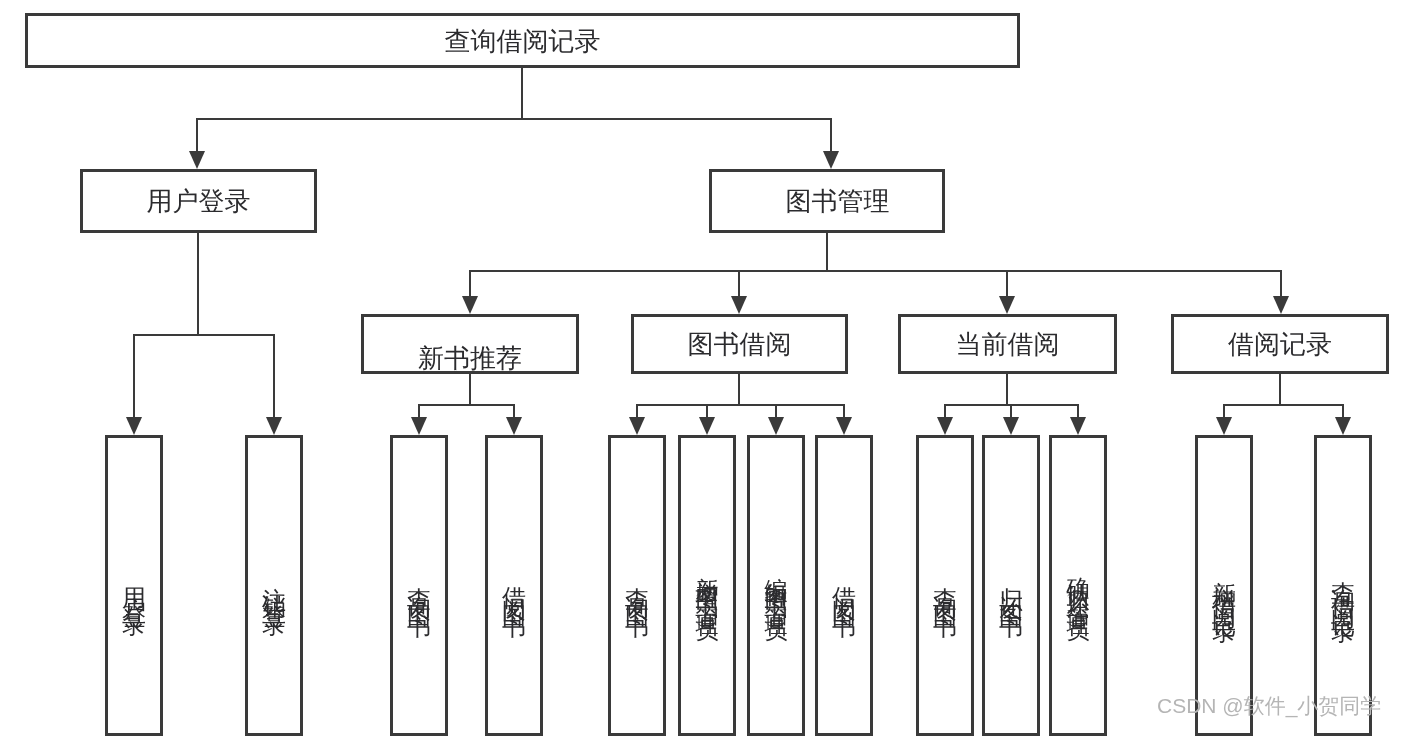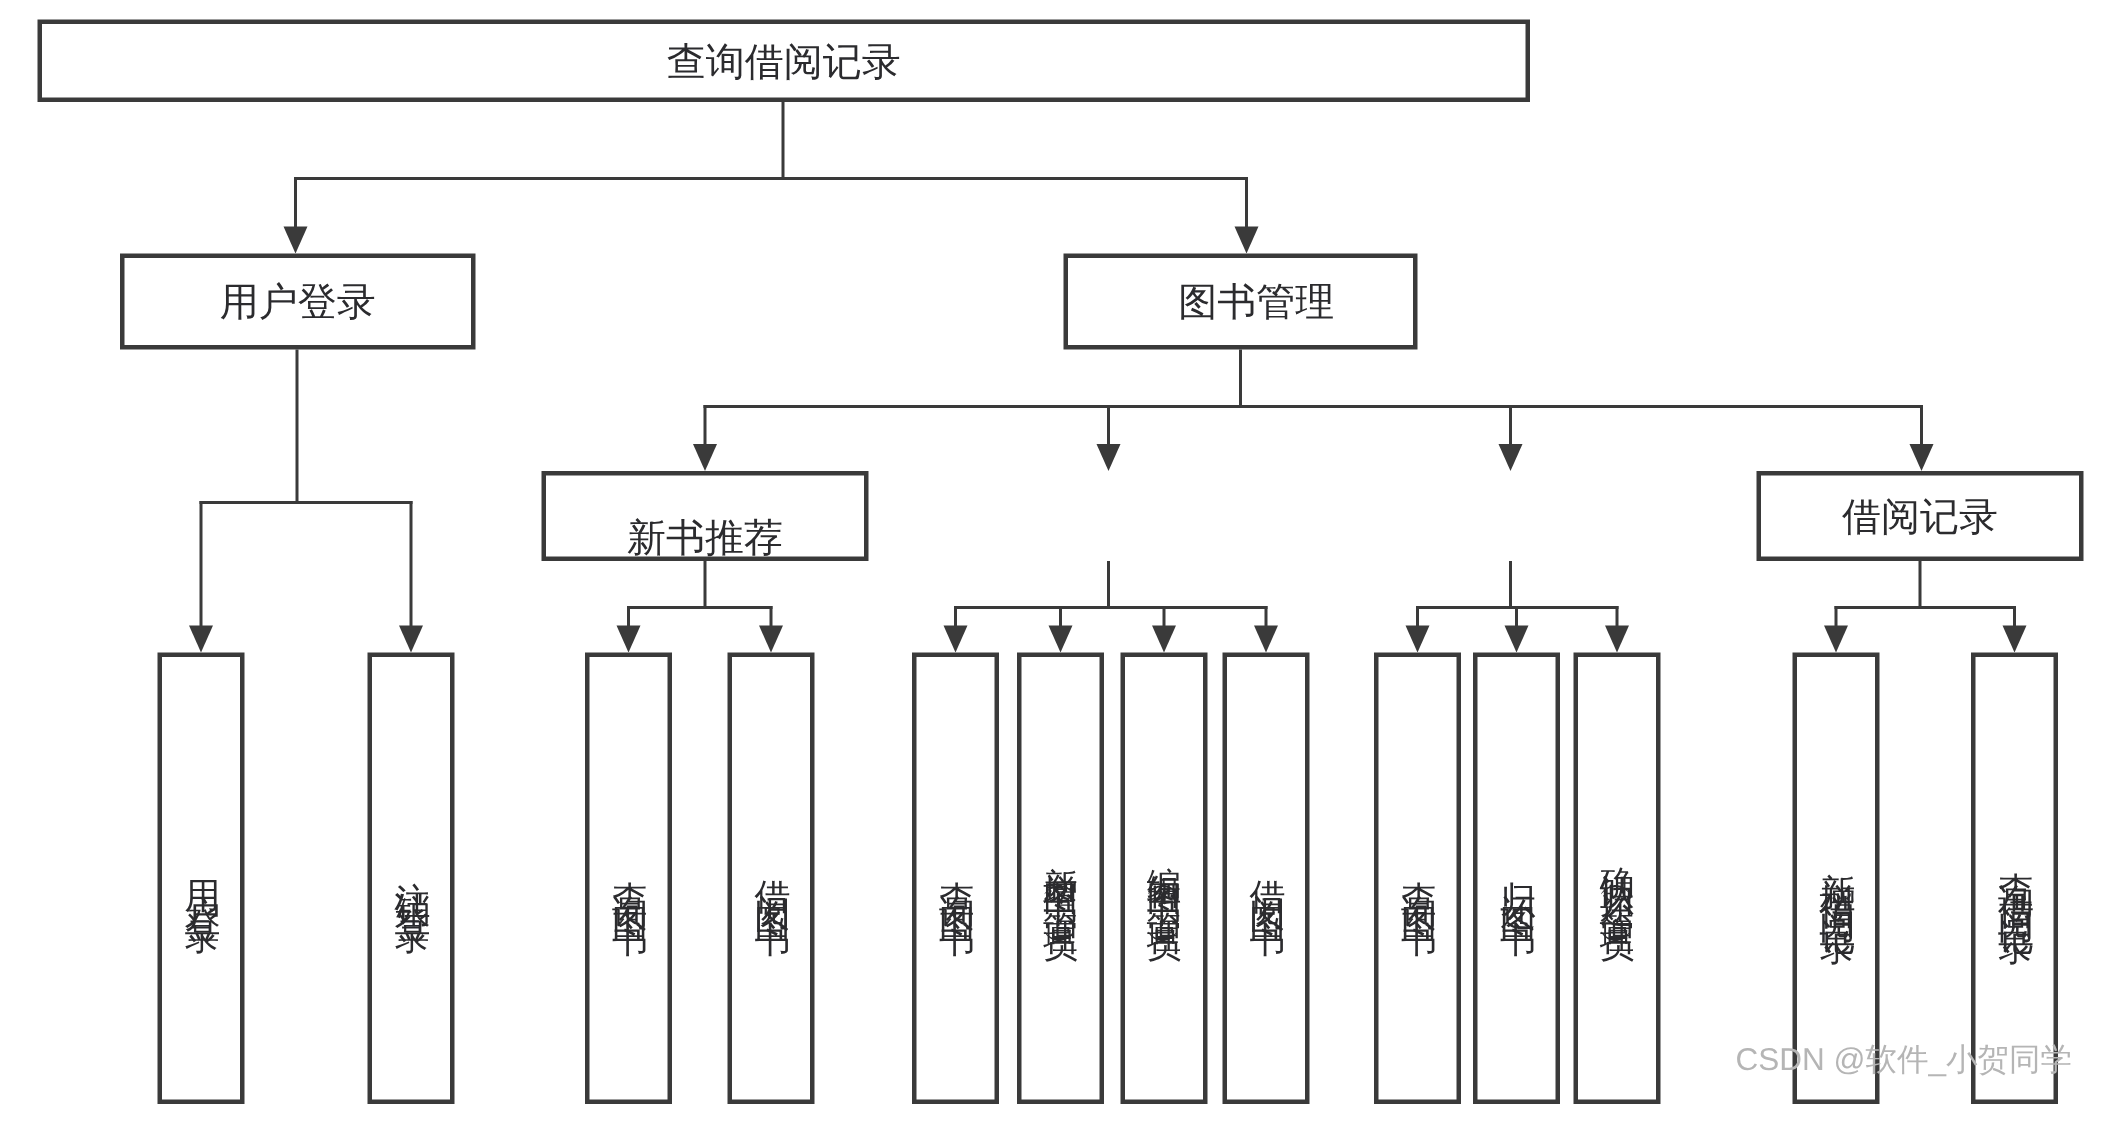--- a/index.html
+++ b/index.html
@@ -94,20 +94,26 @@
   <div class="line" style="left:738px; top:270px; width:2px; height:28px;"></div>
   <div class="arrow" style="left:731px; top:296px;"></div>
   <div class="line" style="left:1006px; top:270px; width:2px; height:28px;"></div>
   <div class="arrow" style="left:999px; top:296px;"></div>
   <div class="line" style="left:1280px; top:270px; width:2px; height:28px;"></div>
   <div class="arrow" style="left:1273px; top:296px;"></div>
 
   <div class="box" style="left:361px; top:314px; width:218px; height:60px;align-items:flex-end;">
     <span class="hlabel">新书推荐</span>
   </div>
+  <div class="box" style="left:631px; top:314px; width:217px; height:60px;">
+    <span class="hlabel">图书借阅</span>
+  </div>
+  <div class="box" style="left:898px; top:314px; width:219px; height:60px;">
+    <span class="hlabel">当前借阅</span>
+  </div>
   <div class="box" style="left:1171px; top:314px; width:218px; height:60px;">
     <span class="hlabel">借阅记录</span>
   </div>
 
   <div class="line" style="left:469px; top:374px; width:2px; height:32px;"></div>
   <div class="line" style="left:418px; top:404px; width:97px; height:2px;"></div>
   <div class="line" style="left:418px; top:404px; width:2px; height:14px;"></div>
   <div class="arrow" style="left:411px; top:417px;"></div>
   <div class="line" style="left:513px; top:404px; width:2px; height:14px;"></div>
   <div class="arrow" style="left:506px; top:417px;"></div>

